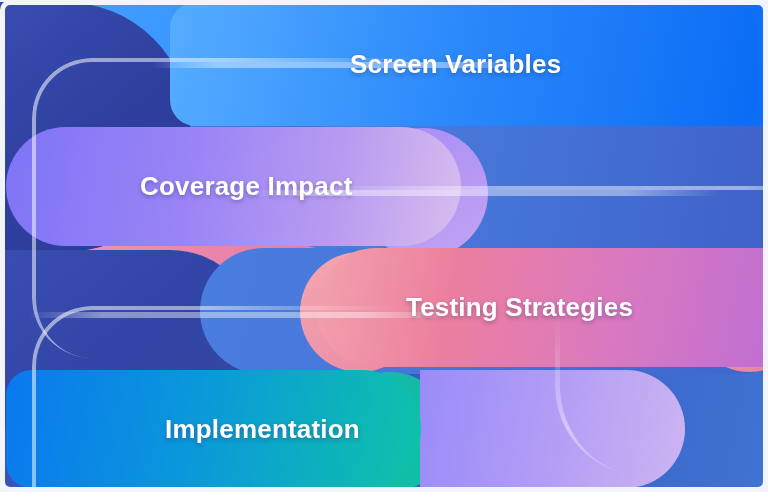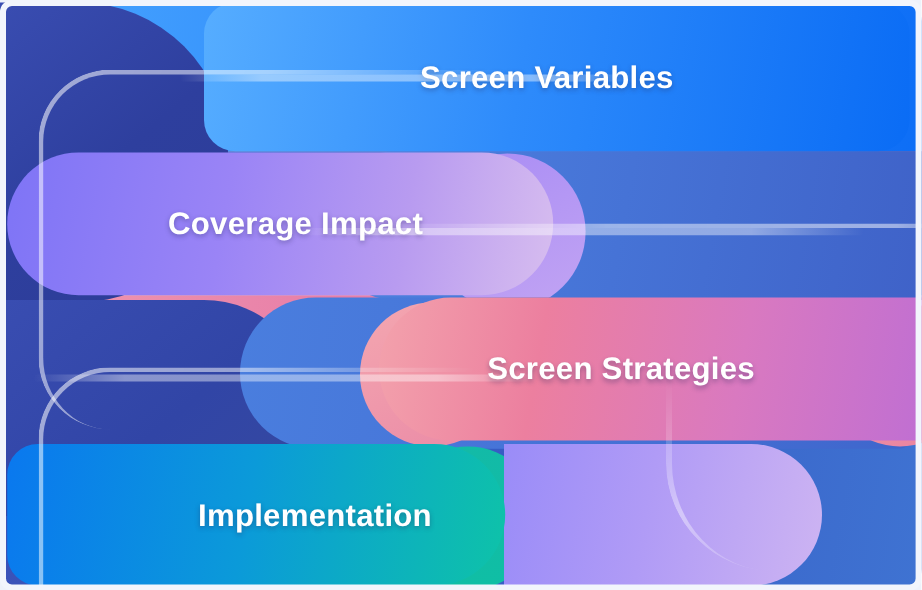--- a/index.html
+++ b/index.html
@@ -236,21 +236,21 @@
   <div class="blob blob-blue-mr   z20"></div>
   <div class="blob circle-pink-2  z20"></div>
   <div class="blob circle-pink    z20"></div>
   <div class="blob circle-teal    z20"></div>
 
   <div class="pill pill-1 z30">
     <span class="label">Screen Variables</span>
   </div>
 
   <div class="pill pill-3 z30">
-    <span class="label">Screen Strategies</span>
+    <span class="label">Testing Strategies</span>
   </div>
 
   <div class="pill pill-2 z30">
     <span class="label">Coverage Impact</span>
   </div>
 
   <div class="pill pill-5 z30"></div>
 
   <div class="pill pill-4 z40">
     <span class="label">Implementation</span>

